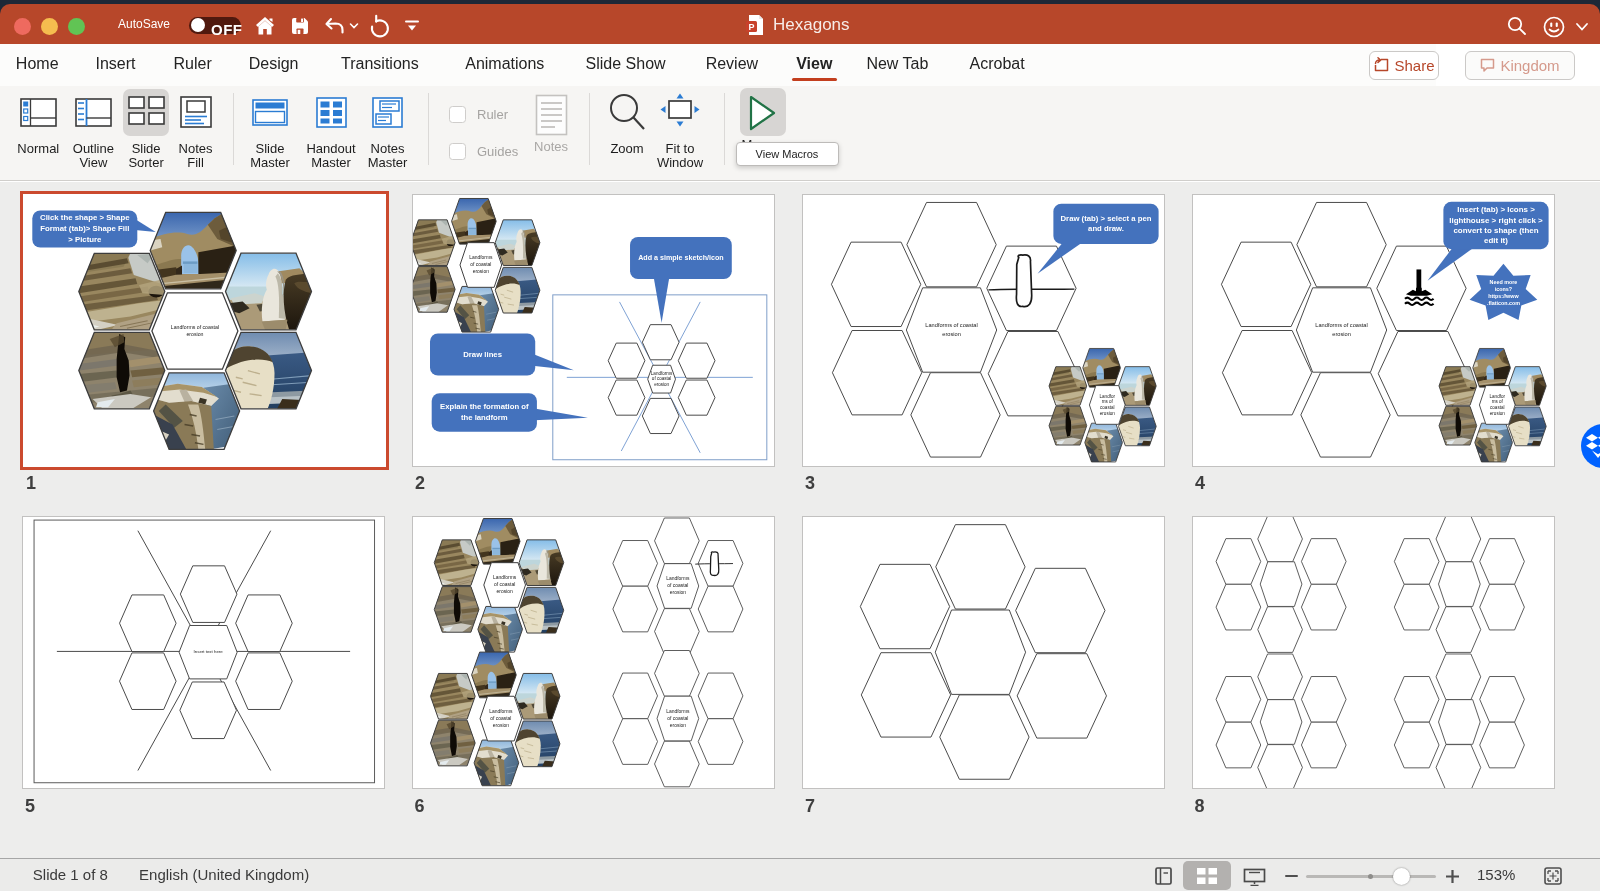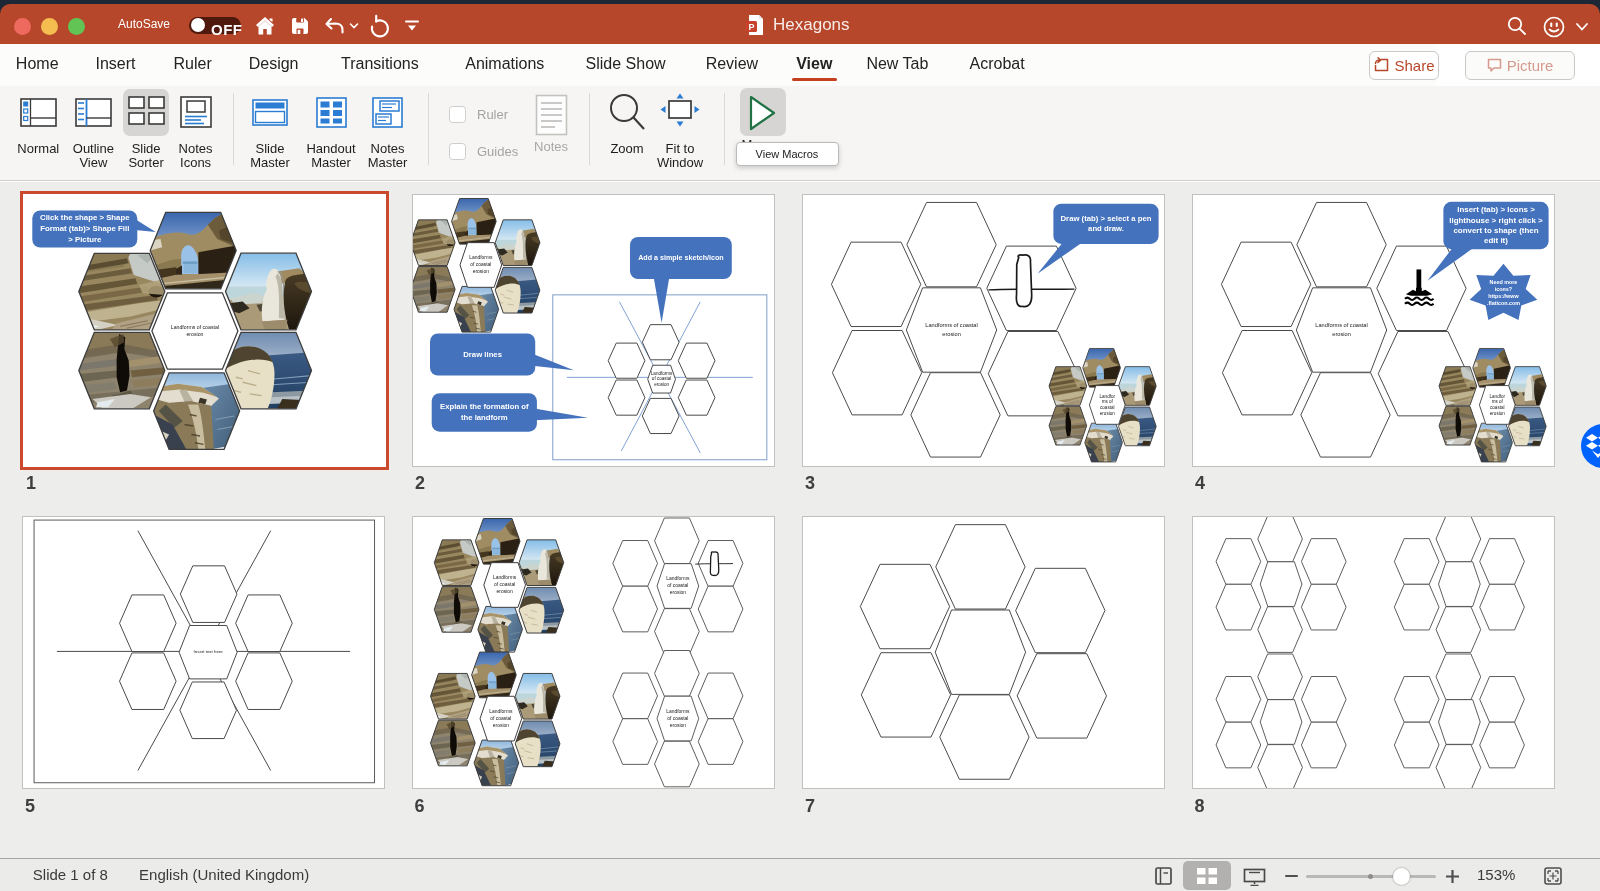--- a/index.html
+++ b/index.html
@@ -264,21 +264,21 @@
       <svg width="17" height="16" viewBox="0 0 17 16">
         <path d="M8,2.5 L14.5,2.5 L14.5,13.5 L2.5,13.5 L2.5,8" fill="none" stroke="#b7472a" stroke-width="1.5" stroke-linejoin="round"></path>
         <path d="M2.5,6.5 C2.5,4 4.5,2.8 7,3 M5,0.8 L7.6,3.1 L5,5.4" fill="none" stroke="#b7472a" stroke-width="1.5" stroke-linecap="round" stroke-linejoin="round"></path>
       </svg>
       <span style="color:#b7472a">Share</span>
     </div>
     <div class="btn" style="left:1464.5px;width:110px;background:#fbfbfa">
       <svg width="17" height="16" viewBox="0 0 17 16">
         <path d="M2.5,2.5 L14.5,2.5 L14.5,11 L8,11 L5,14 L5,11 L2.5,11 Z" fill="none" stroke="#d59a8c" stroke-width="1.5" stroke-linejoin="round"></path>
       </svg>
-      <span style="color:#d59a8c">Picture</span>
+      <span style="color:#d59a8c">Kingdom</span>
     </div>
   </div>
 <div id="ribbon">
     <svg class="ri" style="left:20px;top:12px" width="37" height="29" viewBox="0 0 37 29">
 <rect x="1" y="1" width="35" height="27" fill="#fff" stroke="#3a3a3a" stroke-width="1.6"></rect>
 <line x1="10.5" y1="1" x2="10.5" y2="28" stroke="#3a3a3a" stroke-width="1.3"></line>
 <rect x="3.2" y="3.5" width="5" height="5" fill="#2b7cd3"></rect>
       <rect x="3.7" y="11" width="4" height="4" fill="none" stroke="#2b7cd3" stroke-width="1.2"></rect>
       <rect x="3.7" y="18.5" width="4" height="4" fill="none" stroke="#2b7cd3" stroke-width="1.2"></rect>
 <line x1="10.5" y1="20" x2="36" y2="20" stroke="#3a3a3a" stroke-width="1.4"></line>
@@ -311,21 +311,21 @@
         <line x1="5" y1="24" x2="21" y2="24"></line>
         <line x1="5" y1="27.5" x2="24" y2="27.5"></line>
       </g>
     </svg>
     <div class="rlbl" style="left:-21.700000000000003px;top:56.0px;color:#1d1d1d">Normal</div>
     <div class="rlbl" style="left:33.400000000000006px;top:56.0px;color:#1d1d1d">Outline</div>
     <div class="rlbl" style="left:33.400000000000006px;top:70.4px;color:#1d1d1d">View</div>
     <div class="rlbl" style="left:86.1px;top:56.0px;color:#1d1d1d">Slide</div>
     <div class="rlbl" style="left:86.1px;top:70.4px;color:#1d1d1d">Sorter</div>
     <div class="rlbl" style="left:135.6px;top:56.0px;color:#1d1d1d">Notes</div>
-    <div class="rlbl" style="left:135.6px;top:70.4px;color:#1d1d1d">Icons</div>
+    <div class="rlbl" style="left:135.6px;top:70.4px;color:#1d1d1d">Fill</div>
     <div class="rsep" style="left:232.8px"></div>
     <svg class="ri" style="left:252px;top:13px" width="36" height="27" viewBox="0 0 36 27">
 <rect x="1" y="1" width="34" height="25" fill="#fff" stroke="#2b7cd3" stroke-width="1.6"></rect>
 <rect x="3.5" y="3.5" width="29" height="6" fill="#2b7cd3"></rect>
 <rect x="3.5" y="12.5" width="29" height="11" fill="none" stroke="#2b7cd3" stroke-width="1.4"></rect>
     </svg>
     <svg class="ri" style="left:316px;top:11px" width="31" height="31" viewBox="0 0 31 31">
 <rect x="1" y="1" width="29" height="29" fill="#fff" stroke="#2b7cd3" stroke-width="1.6"></rect>
 <g fill="#2b7cd3">
         <rect x="4.5" y="4.5" width="9" height="6"></rect>

